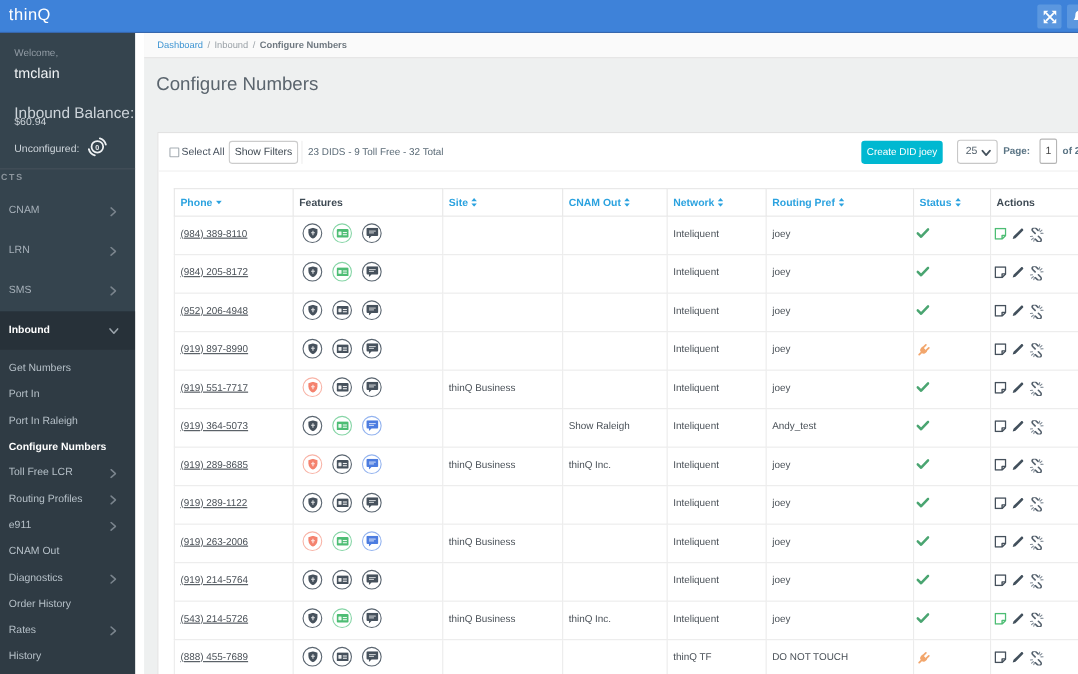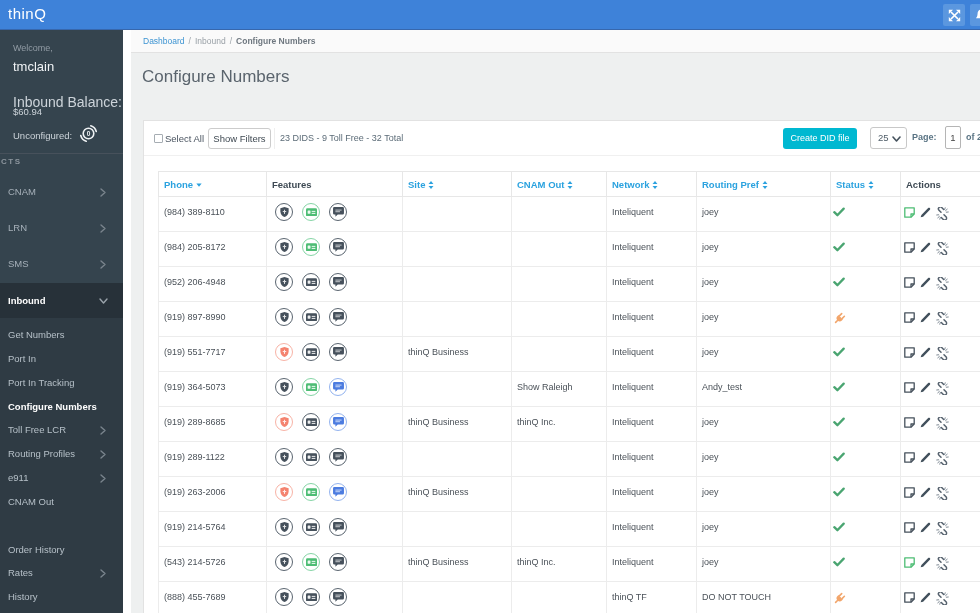--- a/index.html
+++ b/index.html
@@ -42,21 +42,21 @@
 .of2 { position:absolute; left:822px; top:11px; font-size:9px; color:#5a7484; font-weight:bold; }
 .pbody { position:relative; padding:15px 14px 0 14px; }
 table.grid { border-collapse:collapse; table-layout:fixed; width:872px; }
 table.grid col.c1{width:108px} table.grid col.c2{width:136px} table.grid col.c3{width:109px}
 table.grid col.c4{width:95px} table.grid col.c5{width:90px} table.grid col.c6{width:134px}
 table.grid col.c7{width:70px} table.grid col.c8{width:130px}
 table.grid th { border:1px solid #e7e7e7; height:25px; text-align:left; padding:0 0 0 5px; font-size:9.5px; }
 table.grid th.blue { color:#2ba2df; }
 table.grid th.dark { color:#3e4a54; }
 table.grid td { border:1px solid #ececec; height:35px; padding:10px 0 0 5px; font-size:9px; color:#4a5158; vertical-align:top; line-height:10px; box-sizing:border-box; }
-td.ph { color:#47515c; font-size:9px; }
+td.ph { color:#47515c; font-size:9px;text-decoration:underline; }
 .fcirc { display:inline-flex; width:18px; height:18px; border:1.3px solid; border-radius:50%; box-sizing:border-box; align-items:center; justify-content:center; margin-right:9px; vertical-align:top; }
 td.stat { padding:10px 0 0 2px !important; } td.stat svg { display:block; }
 td.act { padding:10px 0 0 3px !important; } td.act svg { vertical-align:top; }
 .ai { margin-left:5px; }
 </style></head>
 <body>
 <div class="sidebar">
   <div class="sb-small">Welcome,</div>
   <div class="sb-name">tmclain</div>
   <div class="sb-bal1">Inbound Balance:</div>
@@ -78,48 +78,51 @@
         </svg></span></div>
 <div class="snav" style="top:220px">SMS<span class="schev"><svg width="6" height="9" viewBox="0 0 6 9">
           <path d="M1 1 L5 4.5 L1 8" fill="none" stroke="#7a848d" stroke-width="1.4" stroke-linecap="round" stroke-linejoin="round"></path>
         </svg></span></div>
   <div class="submbg"></div>
     <div class="sactive">Inbound<span class="schev"><svg width="9" height="6" viewBox="0 0 9 6">
           <path d="M1 1 L4.5 5 L8 1" fill="none" stroke="#9aa3ab" stroke-width="1.4" stroke-linecap="round" stroke-linejoin="round"></path>
         </svg></span></div>
   <div class="ssub" style="top:293px">Get Numbers</div>
 <div class="ssub" style="top:317px">Port In</div>
-<div class="ssub" style="top:341px">Port In Tracking</div>
+<div class="ssub" style="top:341px">Port In Raleigh</div>
 <div class="ssub bold" style="top:365px">Configure Numbers</div>
 <div class="ssub" style="top:388px">Toll Free LCR<span class="schev" style="top:8px"><svg width="6" height="9" viewBox="0 0 6 9">
           <path d="M1 1 L5 4.5 L1 8" fill="none" stroke="#7a848d" stroke-width="1.4" stroke-linecap="round" stroke-linejoin="round"></path>
         </svg></span></div>
 <div class="ssub" style="top:412px">Routing Profiles<span class="schev" style="top:8px"><svg width="6" height="9" viewBox="0 0 6 9">
           <path d="M1 1 L5 4.5 L1 8" fill="none" stroke="#7a848d" stroke-width="1.4" stroke-linecap="round" stroke-linejoin="round"></path>
         </svg></span></div>
 <div class="ssub" style="top:436px">e911<span class="schev" style="top:8px"><svg width="6" height="9" viewBox="0 0 6 9">
           <path d="M1 1 L5 4.5 L1 8" fill="none" stroke="#7a848d" stroke-width="1.4" stroke-linecap="round" stroke-linejoin="round"></path>
         </svg></span></div>
 <div class="ssub" style="top:460px">CNAM Out</div>
+<div class="ssub" style="top:484px">Diagnostics<span class="schev" style="top:8px"><svg width="6" height="9" viewBox="0 0 6 9">
+          <path d="M1 1 L5 4.5 L1 8" fill="none" stroke="#7a848d" stroke-width="1.4" stroke-linecap="round" stroke-linejoin="round"></path>
+        </svg></span></div>
 <div class="ssub" style="top:508px">Order History</div>
 <div class="ssub" style="top:531px">Rates<span class="schev" style="top:8px"><svg width="6" height="9" viewBox="0 0 6 9">
           <path d="M1 1 L5 4.5 L1 8" fill="none" stroke="#7a848d" stroke-width="1.4" stroke-linecap="round" stroke-linejoin="round"></path>
         </svg></span></div>
 <div class="ssub" style="top:555px">History</div>
 </div>
 <div class="whitegap"></div>
 <div class="crumbbar"><a>Dashboard</a><span class="sl">/</span><span>Inbound</span><span class="sl">/</span><span class="cur">Configure Numbers</span></div>
 <div class="title">Configure Numbers</div>
 <div class="panel">
   <div class="phead">
     <span class="cb"></span>
     <span class="selall">Select All</span>
     <span class="showf">Show Filters</span>
     <span class="counts">23 DIDS - 9 Toll Free - 32 Total</span>
-    <span class="createbtn">Create DID file</span>
+    <span class="createbtn">Create DID joey</span>
     <span class="sel25">25 <svg width="9" height="6" viewBox="0 0 9 6">
           <path d="M1 1 L4.5 5 L8 1" fill="none" stroke="#45525d" stroke-width="1.6" stroke-linecap="round" stroke-linejoin="round"></path>
         </svg></span>
     <span class="pagelbl">Page:</span>
     <span class="pageinp">1</span>
     <span class="of2">of 2</span>
   </div>
   <div class="pbody">
     <table class="grid">
       <colgroup>

